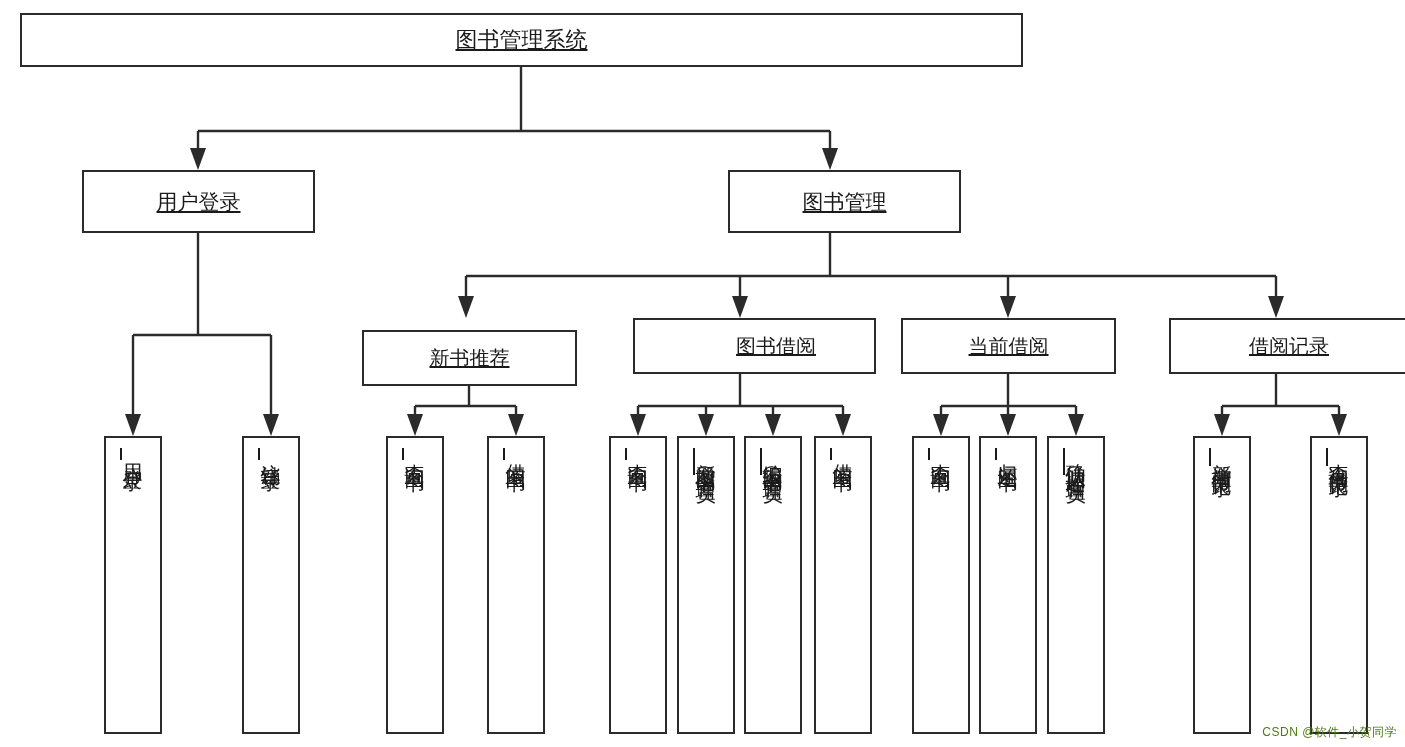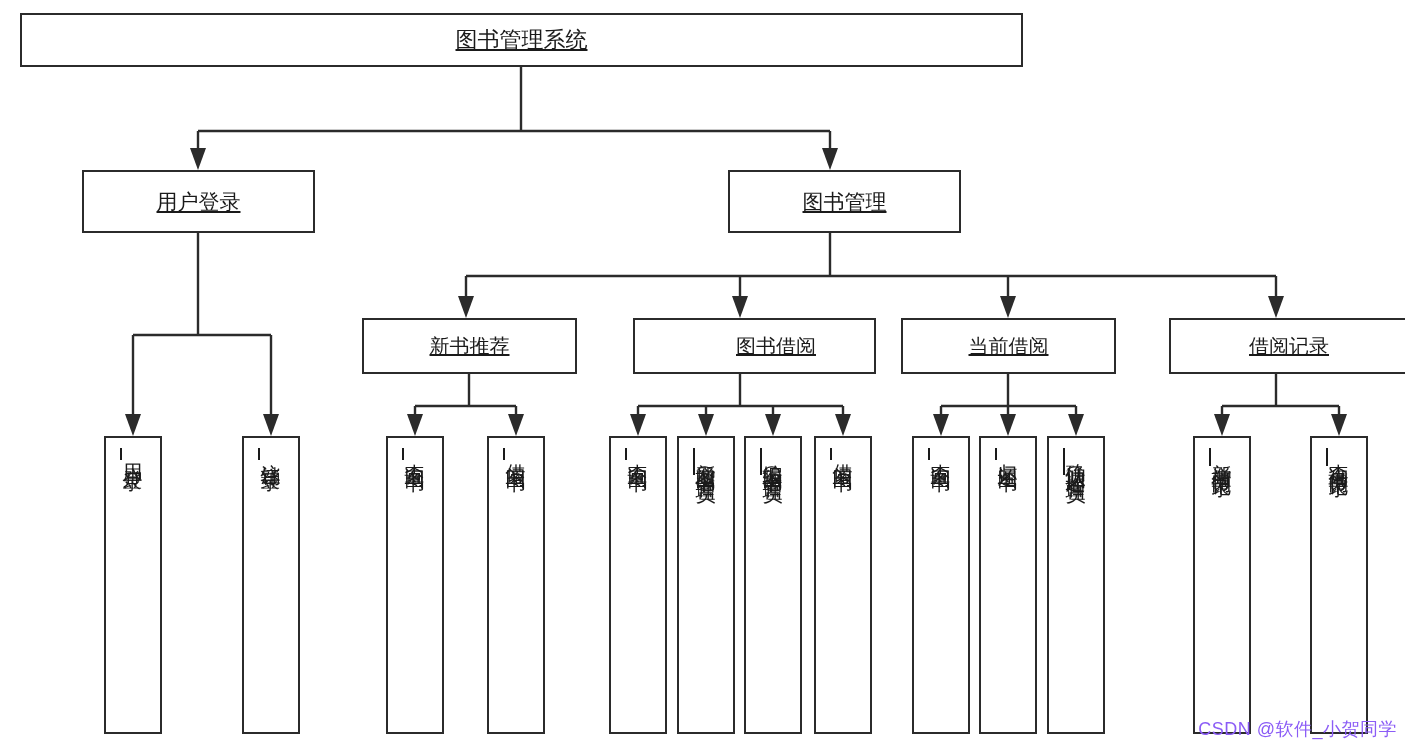--- a/index.html
+++ b/index.html
@@ -74,22 +74,22 @@
   }
   .node .htext {
     white-space: nowrap;
   }
 
   
   #watermark {
     position: absolute;
     right: 8px;
     bottom: 6px;
-    font-size: 18px;
-    color: #8b5cf6;
+    font-size: 12px;
+    color: #4d7c0f;
     letter-spacing: 0.5px;
     white-space: nowrap;
   }
 </style>
 </head>
 <body>
 
 <div id="canvas">
 
   <svg id="wires" viewBox="0 0 1405 747" width="1405" height="747">
@@ -158,21 +158,21 @@
     <span class="htext">图书管理系统</span>
   </div>
 
   <div class="node lvl2" style="left:82px; top:170px; width:233px; height:63px;">
     <span class="htext">用户登录</span>
   </div>
   <div class="node lvl2" style="left:712px; top:170px; width:233px; height:63px;margin-left:16px;">
     <span class="htext">图书管理</span>
   </div>
 
-  <div class="node lvl3" style="left:362px; top:318px; width:215px; height:56px;">
+  <div class="node lvl3" style="left:362px; top:330px; width:215px; height:56px;">
     <span class="htext">新书推荐</span>
   </div>
   <div class="node lvl3" style="left:633px; top:318px; width:243px; height:56px;padding-left:43px;">
     <span class="htext">图书借阅</span>
   </div>
   <div class="node lvl3" style="left:901px; top:318px; width:215px; height:56px;">
     <span class="htext">当前借阅</span>
   </div>
   <div class="node lvl3" style="left:1169px; top:318px; width:240px; height:56px;">
     <span class="htext">借阅记录</span>

